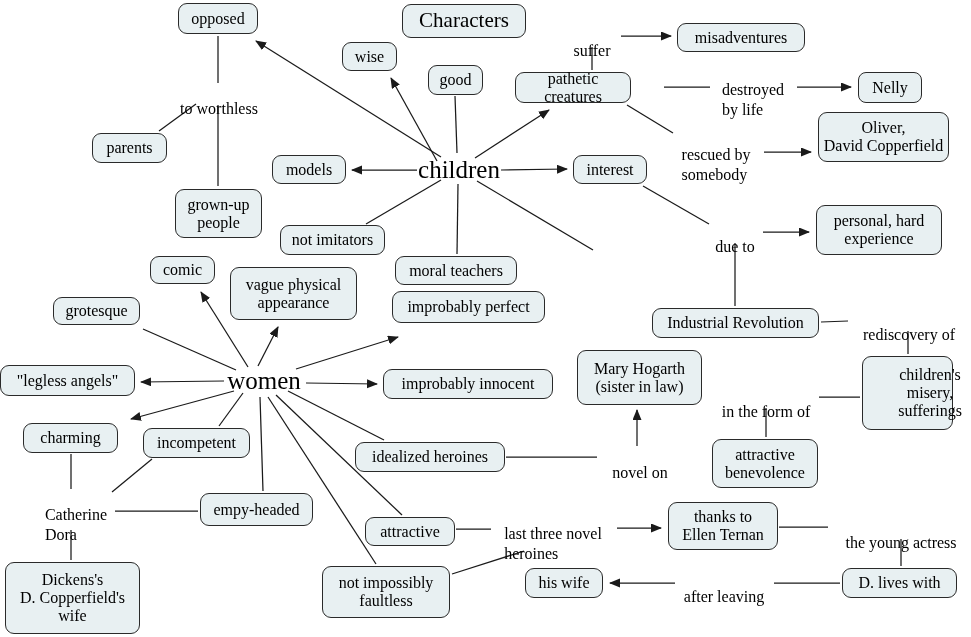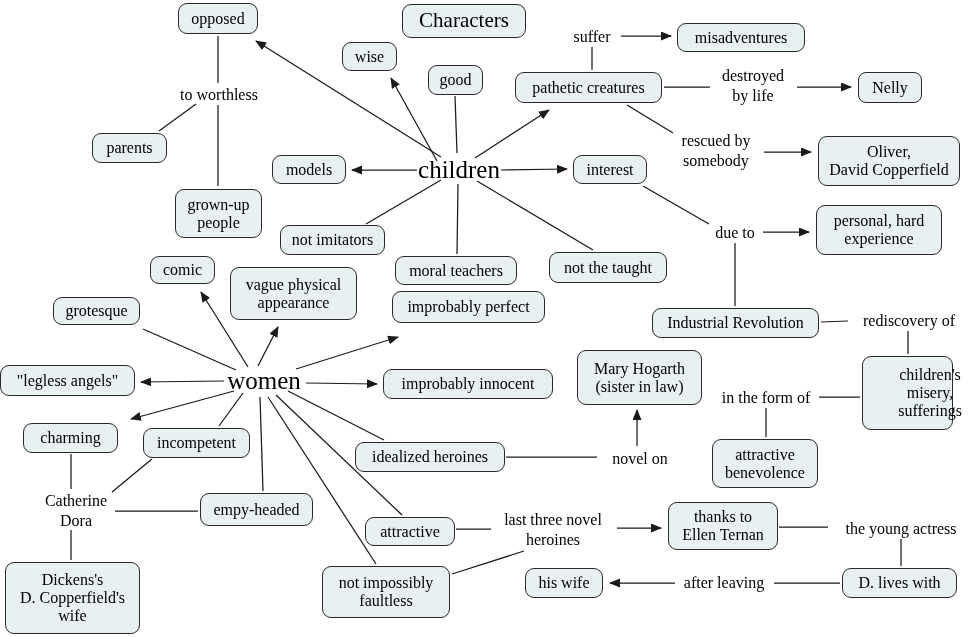--- a/index.html
+++ b/index.html
@@ -15,21 +15,21 @@
     font-size:16px;line-height:1.12;white-space:pre-line;box-sizing:border-box;
     padding:1px 2px;
   }
   .title-node{font-size:21px;}
   .big{
     position:absolute;display:flex;align-items:center;justify-content:center;
     font-size:25px;white-space:nowrap;
   }
   .label{
     position:absolute;display:flex;align-items:center;justify-content:center;
-    text-align:center;font-size:16px;line-height:1.22;white-space:pre-line;
+    font-size:16px;line-height:1.22;white-space:pre-line;margin-top:14px;
   }
 </style>
 </head>
 <body>
 
 <div class="map">
 
   <svg class="edges" viewBox="0 0 971 637" xmlns="http://www.w3.org/2000/svg">
     <defs>
       <marker id="arrow" markerUnits="userSpaceOnUse" markerWidth="12" markerHeight="10" refX="10" refY="4.5" orient="auto">
@@ -91,35 +91,34 @@
   </svg>
 
   <div class="node title-node" style="left:402px;top:4px;width:124px;height:34px;">Characters</div>
 
   <div class="big" style="left:409px;top:156px;width:100px;height:28px;">children</div>
   <div class="big" style="left:214px;top:367px;width:100px;height:28px;">women</div>
 
   <div class="node" style="left:178px;top:3px;width:80px;height:31px;">opposed</div>
   <div class="node" style="left:342px;top:42px;width:55px;height:29px;">wise</div>
   <div class="node" style="left:428px;top:65px;width:55px;height:30px;">good</div>
-  <div class="node" style="left:515px;top:72px;width:147px;height:31px;">pathetic creatures</div>
+  <div class="node" style="left:515px;top:72px;width:116px;height:31px;">pathetic creatures</div>
   <div class="node" style="left:677px;top:23px;width:128px;height:29px;">misadventures</div>
   <div class="node" style="left:858px;top:72px;width:64px;height:31px;border-radius:8px;">Nelly</div>
   <div class="node" style="left:92px;top:133px;width:75px;height:30px;">parents</div>
   <div class="node" style="left:175px;top:189px;width:87px;height:49px;">grown-up
 people</div>
   <div class="node" style="left:272px;top:155px;width:74px;height:29px;">models</div>
   <div class="node" style="left:573px;top:155px;width:74px;height:29px;">interest</div>
-  <div class="node" style="left:818px;top:136px;width:142px;height:50px;">Oliver,
+  <div class="node" style="left:818px;top:112px;width:131px;height:50px;">Oliver,
 David Copperfield</div>
   <div class="node" style="left:816px;top:205px;width:126px;height:50px;">personal, hard
 experience</div>
   <div class="node" style="left:280px;top:225px;width:105px;height:30px;">not imitators</div>
   <div class="node" style="left:395px;top:256px;width:122px;height:29px;">moral teachers</div>
-  <div class="node" style="left:549px;top:252px;width:118px;height:31px;">not the taught</div>
   <div class="node" style="left:652px;top:308px;width:167px;height:30px;">Industrial Revolution</div>
   <div class="node" style="left:150px;top:256px;width:65px;height:28px;">comic</div>
   <div class="node" style="left:230px;top:267px;width:127px;height:53px;">vague physical
 appearance</div>
   <div class="node" style="left:53px;top:297px;width:87px;height:28px;">grotesque</div>
   <div class="node" style="left:392px;top:291px;width:153px;height:32px;">improbably perfect</div>
   <div class="node" style="left:0px;top:365px;width:135px;height:31px;">"legless angels"</div>
   <div class="node" style="left:383px;top:369px;width:170px;height:30px;">improbably innocent</div>
   <div class="node" style="left:577px;top:350px;width:125px;height:55px;">Mary Hogarth
 (sister in law)</div>

